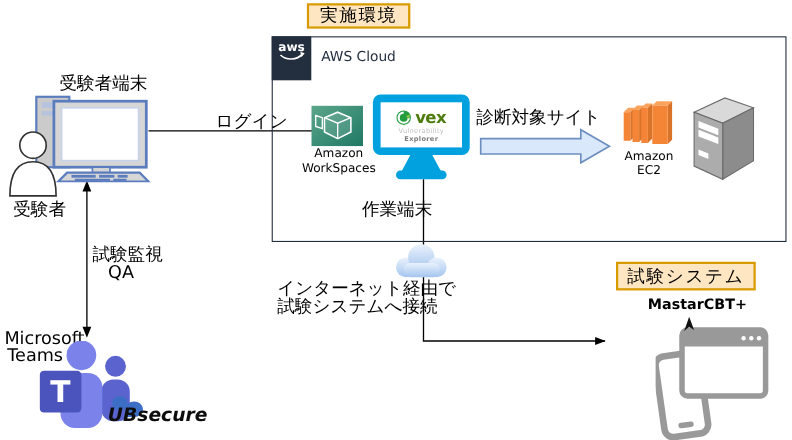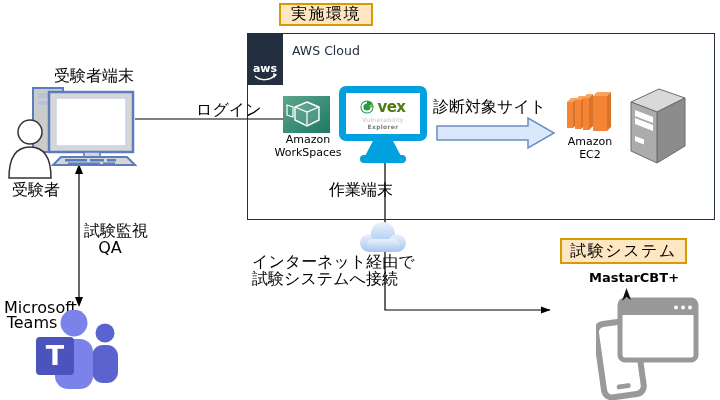--- a/index.html
+++ b/index.html
@@ -14,22 +14,22 @@
   
   .hl-box {
     background:#FFE6C2; border:2px solid #D79B00;
     display:flex; align-items:center; justify-content:center;
     font-size:16px; letter-spacing:1.5px; color:#000;
   }
 
   
   .aws-box { border:1px solid #232F3E; background:transparent; }
   .aws-logo-sq {
-    position:absolute; left:-1px; top:-1px; width:36px; height:52px;
-    background:#232F3E; display:flex; align-items:flex-end; justify-content:center;
+    position:absolute; left:-1px; top:-1px; width:36px; height:40px;
+    background:#232F3E; display:flex; align-items:flex-start; justify-content:center;
   }
   .aws-label { position:absolute; left:44px; top:9px; font-size:12.5px; color:#232F3E; }
 
   
   .vex-logo { width:64px; text-align:center; }
   .vex-row { display:flex; align-items:center; justify-content:center; gap:3px; }
   .vex-word { font-size:15px; font-weight:900; color:#4d7c0f; letter-spacing:-0.5px; }
   .vex-sub { font-size:6px; line-height:7px; letter-spacing:0.3px; }
   .vex-sub .lt { color:#BFBFBF; }
   .vex-sub .dk { color:#7d7d7d; font-weight:bold; }
@@ -204,20 +204,27 @@
   </div>
   <svg class="abs" style="left:36px;top:310px;" width="86" height="80" viewBox="0 0 86 80">
     <circle cx="69" cy="23" r="9.5" fill="#5B64CE"></circle>
     <rect x="56" y="35" width="26" height="38" rx="11" fill="#5B64CE"></rect>
     <circle cx="38" cy="13" r="13.5" fill="#7B83EB"></circle>
     <rect x="19" y="29" width="38" height="50" rx="13" fill="#7B83EB"></rect>
     <rect x="0" y="27" width="38" height="38" rx="4" fill="#4B53BC"></rect>
     <text x="19" y="55" text-anchor="middle" font-size="27" font-weight="bold" fill="#fff" font-family="DejaVu Sans, sans-serif">T</text>
   </svg>
 
+  <div class="abs" style="left:98px;top:362px;width:100px;height:28px;">
+    <span class="ub-swoosh" style="left:4px;top:-2px;width:14px;height:13px;"></span>
+    <span class="ub-swoosh" style="left:16px;top:3px;width:16px;height:14px;border-radius:50% 50% 50% 0;"></span>
+    <span class="ub-logo abs" style="left:0;top:6px;">
+      <span>U</span><span>B</span><span>secure</span>
+    </span>
+  </div>
 
   <div class="abs hl-box" style="left:560px;top:238px;width:127px;height:26px;">
     <span>試験システム</span>
   </div>
 
   <div class="abs jp bold center" style="left:579px;top:270px;width:110px;font-size:13px;">MastarCBT+</div>
 
   <svg class="abs" style="left:596px;top:288px;" width="104" height="112" viewBox="0 0 104 112">
     <g transform="rotate(-8 24 72)">
       <rect x="4" y="34" width="40" height="74" rx="8" fill="#fff" stroke="#999" stroke-width="6"></rect>

